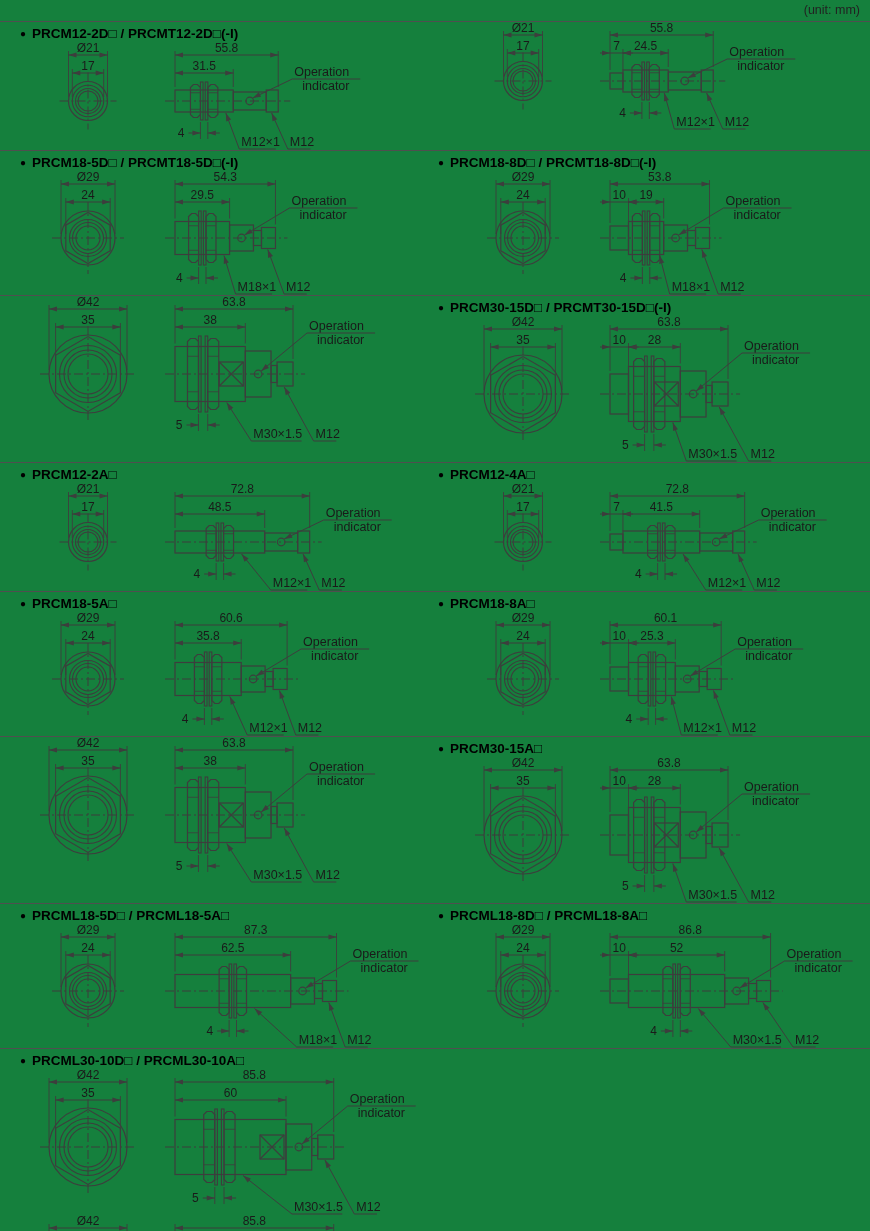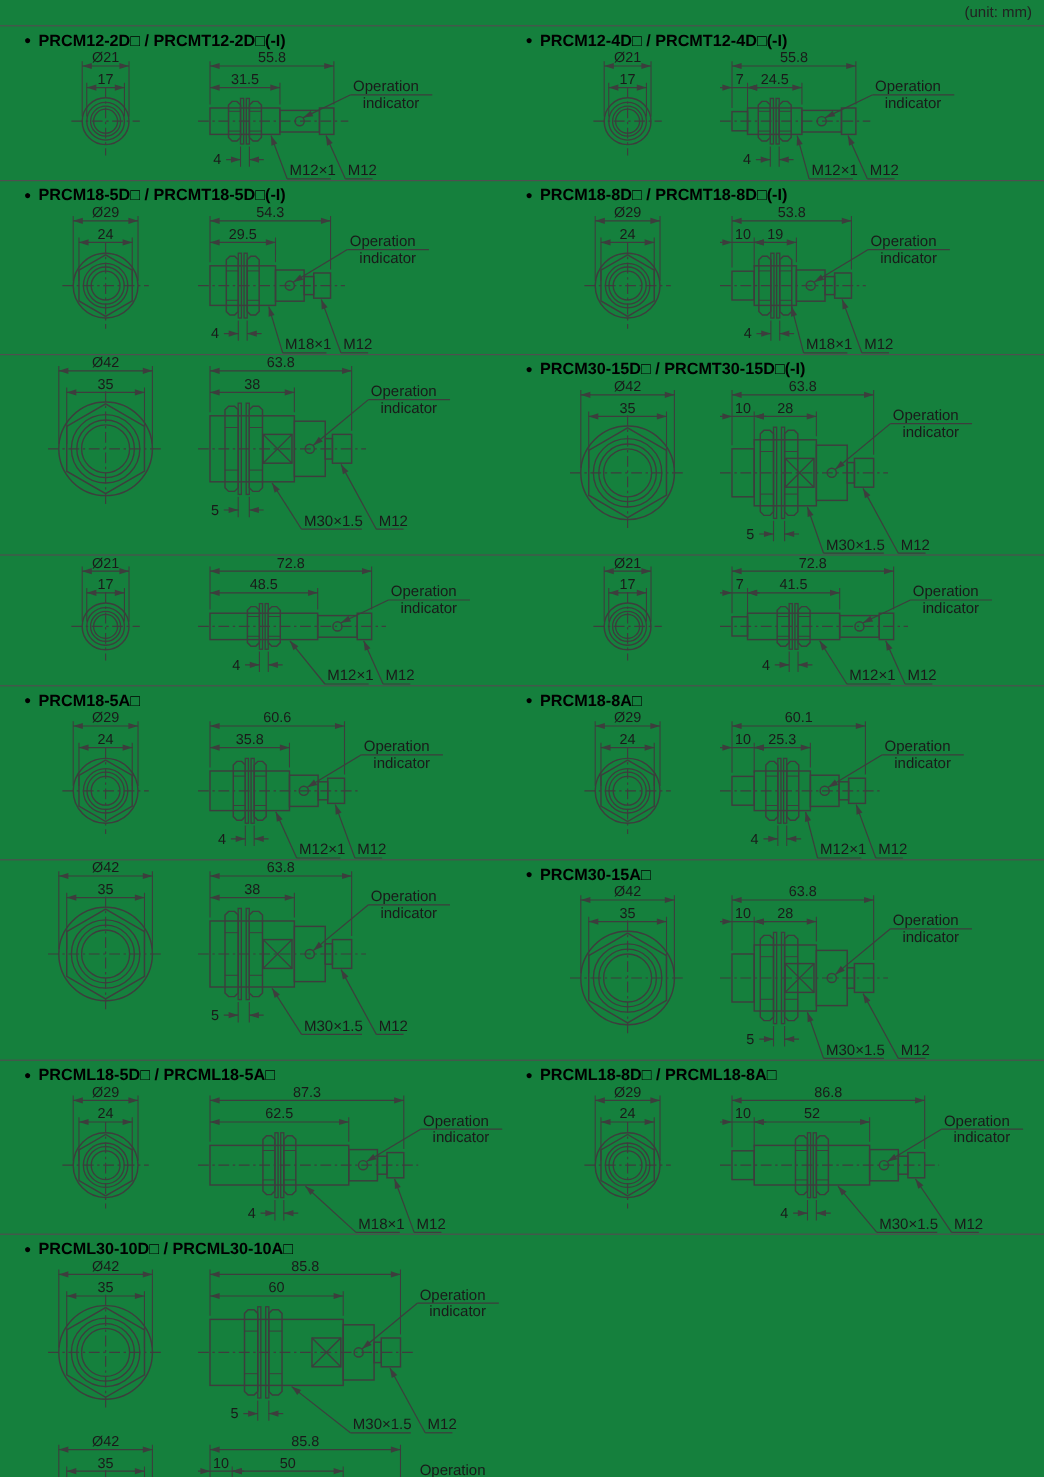--- a/index.html
+++ b/index.html
@@ -121,21 +121,20 @@
               <polygon points="0,0 -8,2.6 -8,-2.6" transform="translate(271.63,71) rotate(-114.15490935431784)" fill="#3d3d3d"></polygon>
               <text x="294.23" y="34" text-anchor="start" font-size="12.5">Operation</text>
               <text x="302.23" y="48" text-anchor="start" font-size="12.5">indicator</text>
               <line x1="292.23" y1="37" x2="360.23" y2="37" stroke="#3d3d3d" stroke-width="1" stroke-dasharray="none"></line>
               <line x1="292.23" y1="37" x2="252.7525" y2="56" stroke="#3d3d3d" stroke-width="1" stroke-dasharray="none"></line>
               <polygon points="0,0 -8,2.6 -8,-2.6" transform="translate(252.7525,56) rotate(154.29910170099703)" fill="#3d3d3d"></polygon>
             </g>
           </svg>
         </div>
         <div class="panel right">
-          <div class="panel-title"><span class="bullet">●</span><span>PRCM12-4D□ / PRCMT12-4D□(-I)</span></div>
           <svg width="435" height="108" viewBox="0 0 435 108">
             <g>
               <line x1="59.5" y1="59" x2="116.5" y2="59" stroke="#3d3d3d" stroke-width="1" stroke-dasharray="9 3 2 3"></line>
               <line x1="88" y1="30.5" x2="88" y2="87.5" stroke="#3d3d3d" stroke-width="1" stroke-dasharray="9 3 2 3"></line>
               <circle cx="88" cy="59" r="19.5" fill="none" stroke="#3d3d3d" stroke-width="1.2"></circle>
               <circle cx="88" cy="59" r="15.7" fill="none" stroke="#3d3d3d" stroke-width="1.1"></circle>
               <circle cx="88" cy="59" r="12.5" fill="none" stroke="#3d3d3d" stroke-width="1.1"></circle>
               <circle cx="88" cy="59" r="10" fill="none" stroke="#3d3d3d" stroke-width="1.1"></circle>
               <line x1="68.5" y1="9" x2="68.5" y2="55" stroke="#3d3d3d" stroke-width="0.9" stroke-dasharray="none"></line>
               <line x1="107.5" y1="9" x2="107.5" y2="55" stroke="#3d3d3d" stroke-width="0.9" stroke-dasharray="none"></line>
@@ -539,20 +538,21 @@
               <text x="317.03" y="48" text-anchor="start" font-size="12.5">indicator</text>
               <line x1="307.03" y1="37" x2="375.03" y2="37" stroke="#3d3d3d" stroke-width="1" stroke-dasharray="none"></line>
               <line x1="307.03" y1="37" x2="261.16499999999996" y2="75" stroke="#3d3d3d" stroke-width="1" stroke-dasharray="none"></line>
               <polygon points="0,0 -8,2.6 -8,-2.6" transform="translate(261.16499999999996,75) rotate(140.35762395181607)" fill="#3d3d3d"></polygon>
             </g>
           </svg>
         </div>
       </div>
       <div class="section">
         <div class="panel">
+          <div class="panel-title"><span class="bullet">●</span><span>PRCM12-2A□</span></div>
           <svg width="435" height="108" viewBox="0 0 435 108">
             <g>
               <line x1="59.5" y1="59" x2="116.5" y2="59" stroke="#3d3d3d" stroke-width="1" stroke-dasharray="9 3 2 3"></line>
               <line x1="88" y1="30.5" x2="88" y2="87.5" stroke="#3d3d3d" stroke-width="1" stroke-dasharray="9 3 2 3"></line>
               <circle cx="88" cy="59" r="19.5" fill="none" stroke="#3d3d3d" stroke-width="1.2"></circle>
               <circle cx="88" cy="59" r="15.7" fill="none" stroke="#3d3d3d" stroke-width="1.1"></circle>
               <circle cx="88" cy="59" r="12.5" fill="none" stroke="#3d3d3d" stroke-width="1.1"></circle>
               <circle cx="88" cy="59" r="10" fill="none" stroke="#3d3d3d" stroke-width="1.1"></circle>
               <line x1="68.5" y1="9" x2="68.5" y2="55" stroke="#3d3d3d" stroke-width="0.9" stroke-dasharray="none"></line>
               <line x1="107.5" y1="9" x2="107.5" y2="55" stroke="#3d3d3d" stroke-width="0.9" stroke-dasharray="none"></line>
@@ -613,20 +613,21 @@
               <polygon points="0,0 -8,2.6 -8,-2.6" transform="translate(303.08,71) rotate(-114.15490935431791)" fill="#3d3d3d"></polygon>
               <text x="325.68" y="34" text-anchor="start" font-size="12.5">Operation</text>
               <text x="333.68" y="48" text-anchor="start" font-size="12.5">indicator</text>
               <line x1="323.68" y1="37" x2="391.68" y2="37" stroke="#3d3d3d" stroke-width="1" stroke-dasharray="none"></line>
               <line x1="323.68" y1="37" x2="284.2025" y2="56" stroke="#3d3d3d" stroke-width="1" stroke-dasharray="none"></line>
               <polygon points="0,0 -8,2.6 -8,-2.6" transform="translate(284.2025,56) rotate(154.29910170099703)" fill="#3d3d3d"></polygon>
             </g>
           </svg>
         </div>
         <div class="panel right">
+          <div class="panel-title"><span class="bullet">●</span><span>PRCM12-4A□</span></div>
           <svg width="435" height="108" viewBox="0 0 435 108">
             <g>
               <line x1="59.5" y1="59" x2="116.5" y2="59" stroke="#3d3d3d" stroke-width="1" stroke-dasharray="9 3 2 3"></line>
               <line x1="88" y1="30.5" x2="88" y2="87.5" stroke="#3d3d3d" stroke-width="1" stroke-dasharray="9 3 2 3"></line>
               <circle cx="88" cy="59" r="19.5" fill="none" stroke="#3d3d3d" stroke-width="1.2"></circle>
               <circle cx="88" cy="59" r="15.7" fill="none" stroke="#3d3d3d" stroke-width="1.1"></circle>
               <circle cx="88" cy="59" r="12.5" fill="none" stroke="#3d3d3d" stroke-width="1.1"></circle>
               <circle cx="88" cy="59" r="10" fill="none" stroke="#3d3d3d" stroke-width="1.1"></circle>
               <line x1="68.5" y1="9" x2="68.5" y2="55" stroke="#3d3d3d" stroke-width="0.9" stroke-dasharray="none"></line>
               <line x1="107.5" y1="9" x2="107.5" y2="55" stroke="#3d3d3d" stroke-width="0.9" stroke-dasharray="none"></line>

